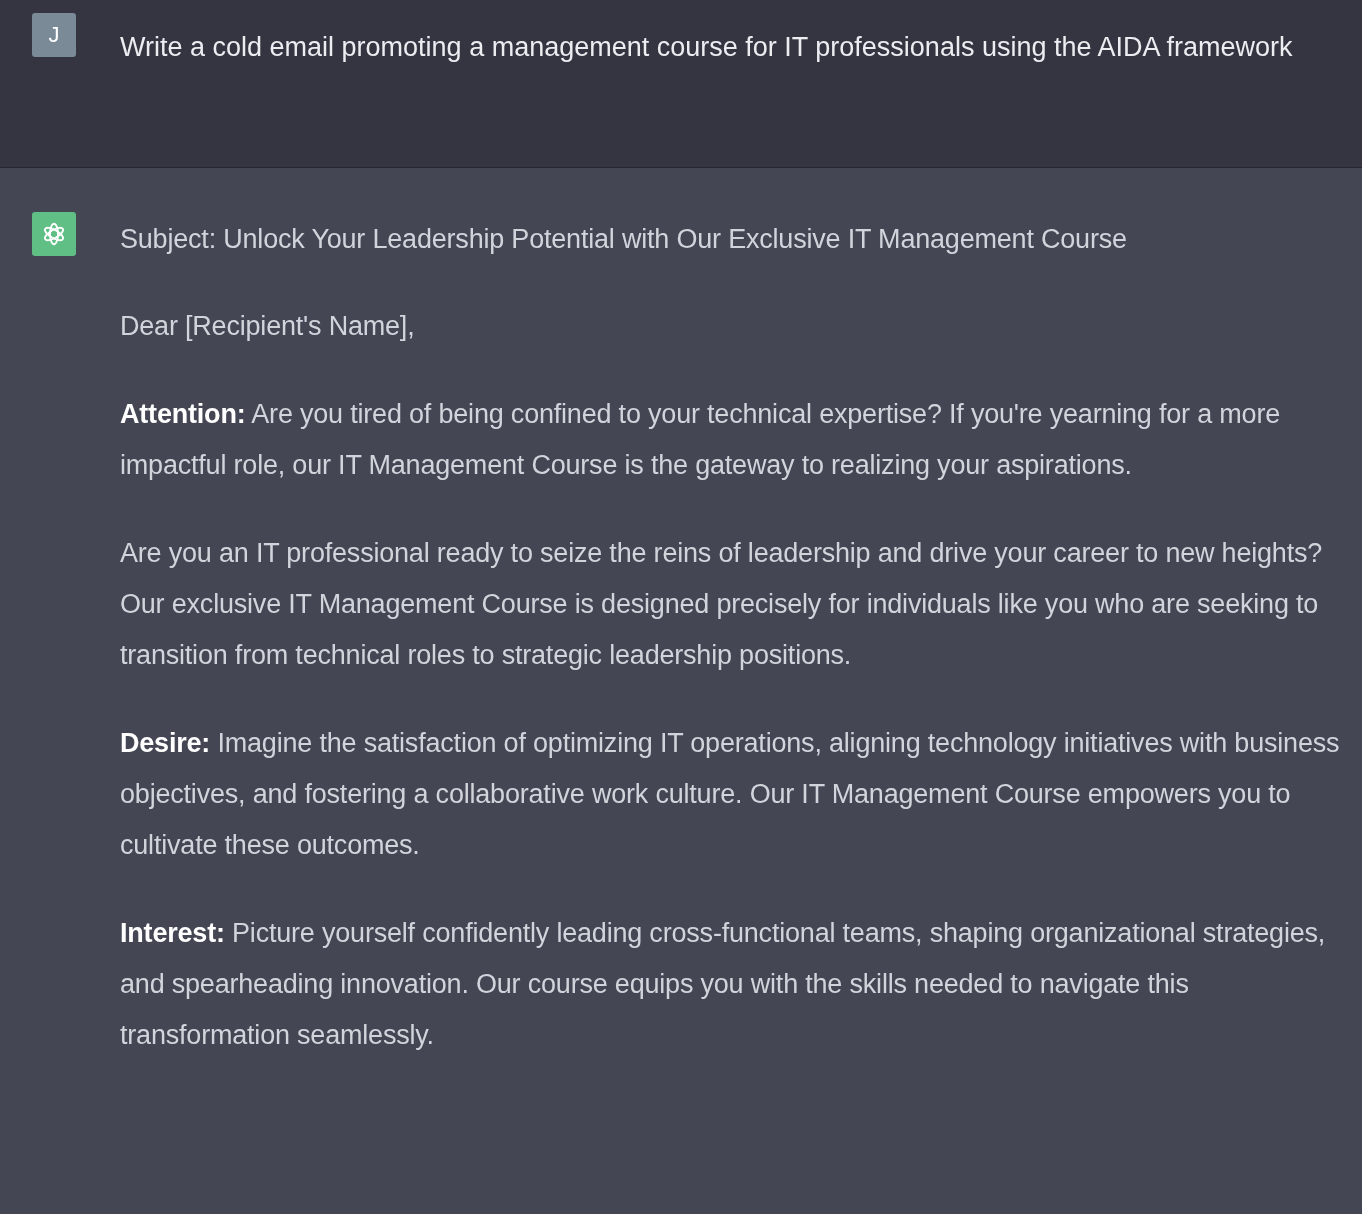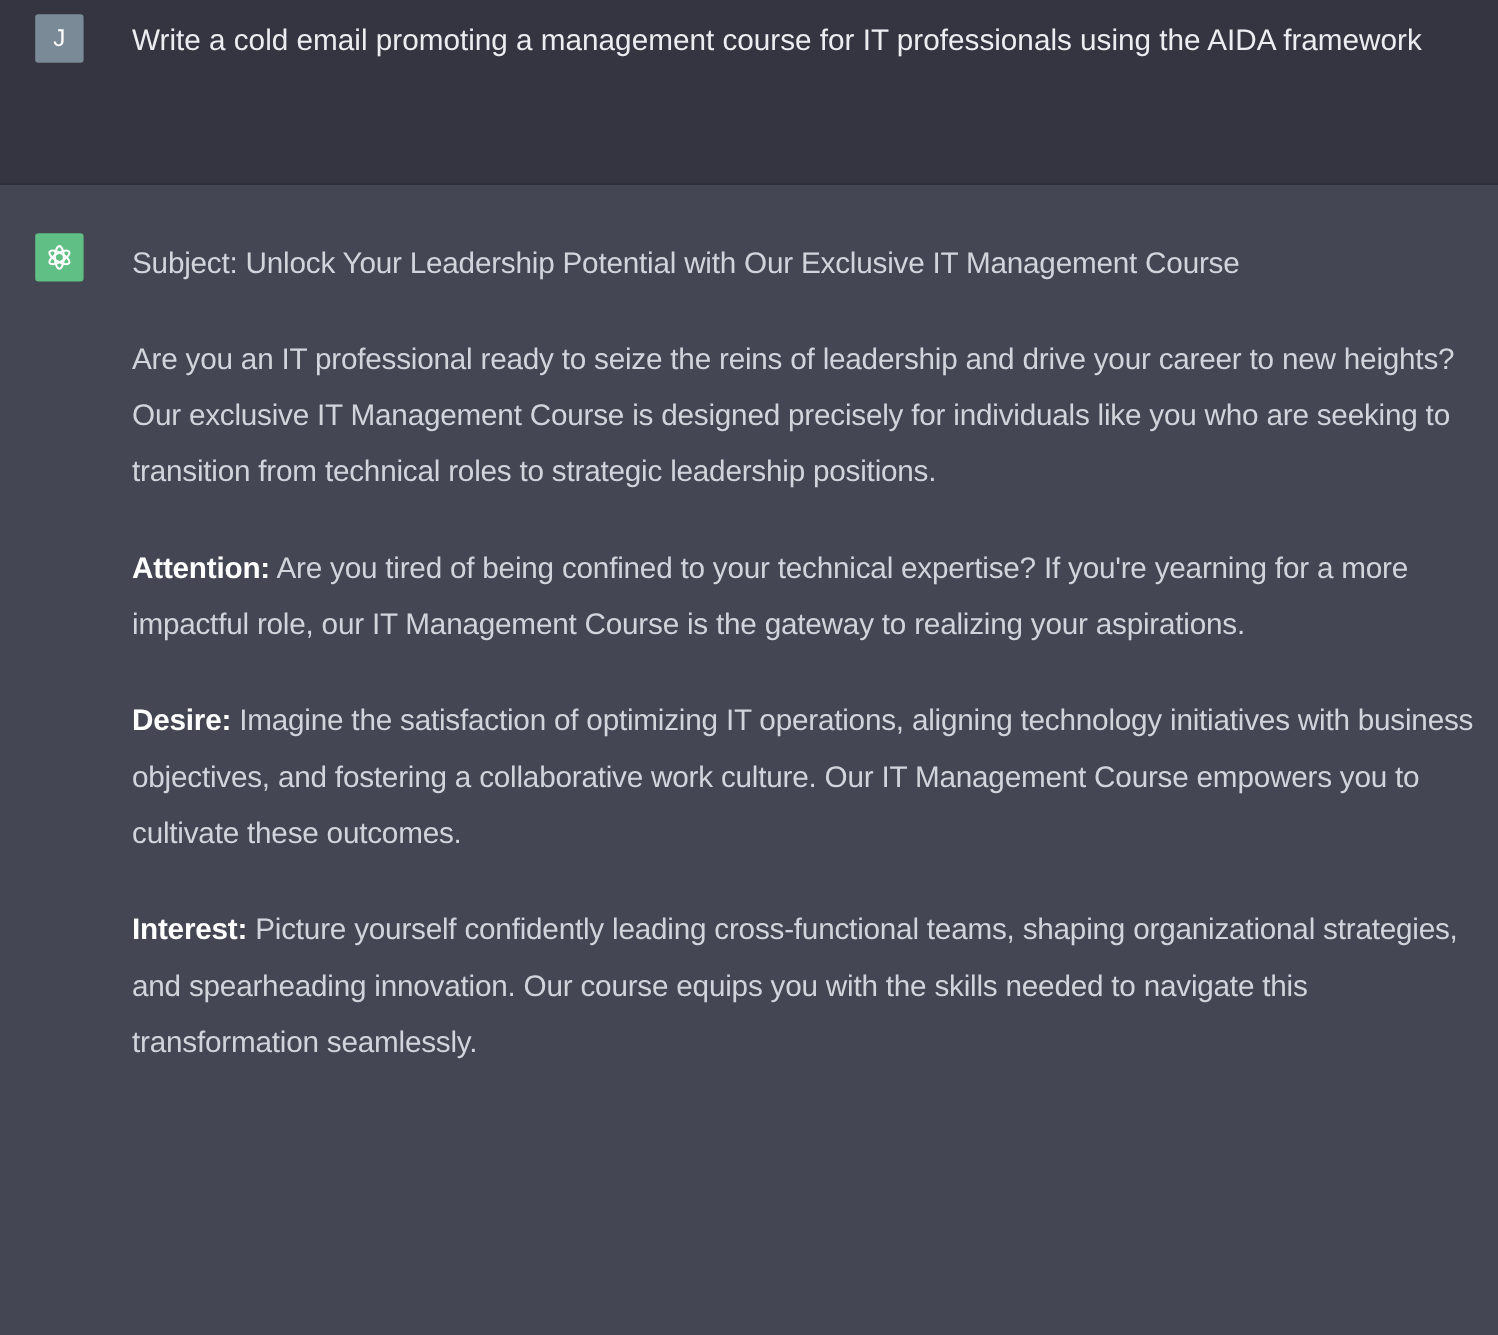--- a/index.html
+++ b/index.html
@@ -43,21 +43,21 @@
       color: #ffffff;
       font-size: 22px;
     }
     .avatar-bot {
       top: 44px;
       background: #5fbf84;
     }
     .user-text {
       position: absolute;
       left: 120px;
-      top: 14px;
+      top: 25px;
       width: 1180px;
       color: #ececf1;
       font-size: 27px;
       line-height: 44px;
     }
     .bot-content {
       position: absolute;
       left: 120px;
       top: 45px;
       width: 1238px;
@@ -94,18 +94,19 @@
       <g transform="translate(12 12)">
         <ellipse rx="3.2" ry="8.2" transform="rotate(0) translate(0 0)"></ellipse>
         <ellipse rx="3.2" ry="8.2" transform="rotate(60)"></ellipse>
         <ellipse rx="3.2" ry="8.2" transform="rotate(120)"></ellipse>
       </g>
     </svg>
   </div>
 
   <div class="bot-content">
     <p class="subject">Subject: Unlock Your Leadership Potential with Our Exclusive IT Management Course</p>
+    <p>Dear [Recipient's Name],</p>
+    <p><strong>Attention:</strong><span> Are you tired of being confined to your technical expertise? If you're yearning for a more impactful role, our IT Management Course is the gateway to realizing your aspirations.</span></p>
     <p>Are you an IT professional ready to seize the reins of leadership and drive your career to new heights? Our exclusive IT Management Course is designed precisely for individuals like you who are seeking to transition from technical roles to strategic leadership positions.</p>
-    <p><strong>Attention:</strong><span> Are you tired of being confined to your technical expertise? If you're yearning for a more impactful role, our IT Management Course is the gateway to realizing your aspirations.</span></p>
     <p><strong>Desire:</strong><span> Imagine the satisfaction of optimizing IT operations, aligning technology initiatives with business objectives, and fostering a collaborative work culture. Our IT Management Course empowers you to cultivate these outcomes.</span></p>
     <p><strong>Interest:</strong><span> Picture yourself confidently leading cross-functional teams, shaping organizational strategies, and spearheading innovation. Our course equips you with the skills needed to navigate this transformation seamlessly.</span></p>
   </div>
 </div>
 
 </body></html>

